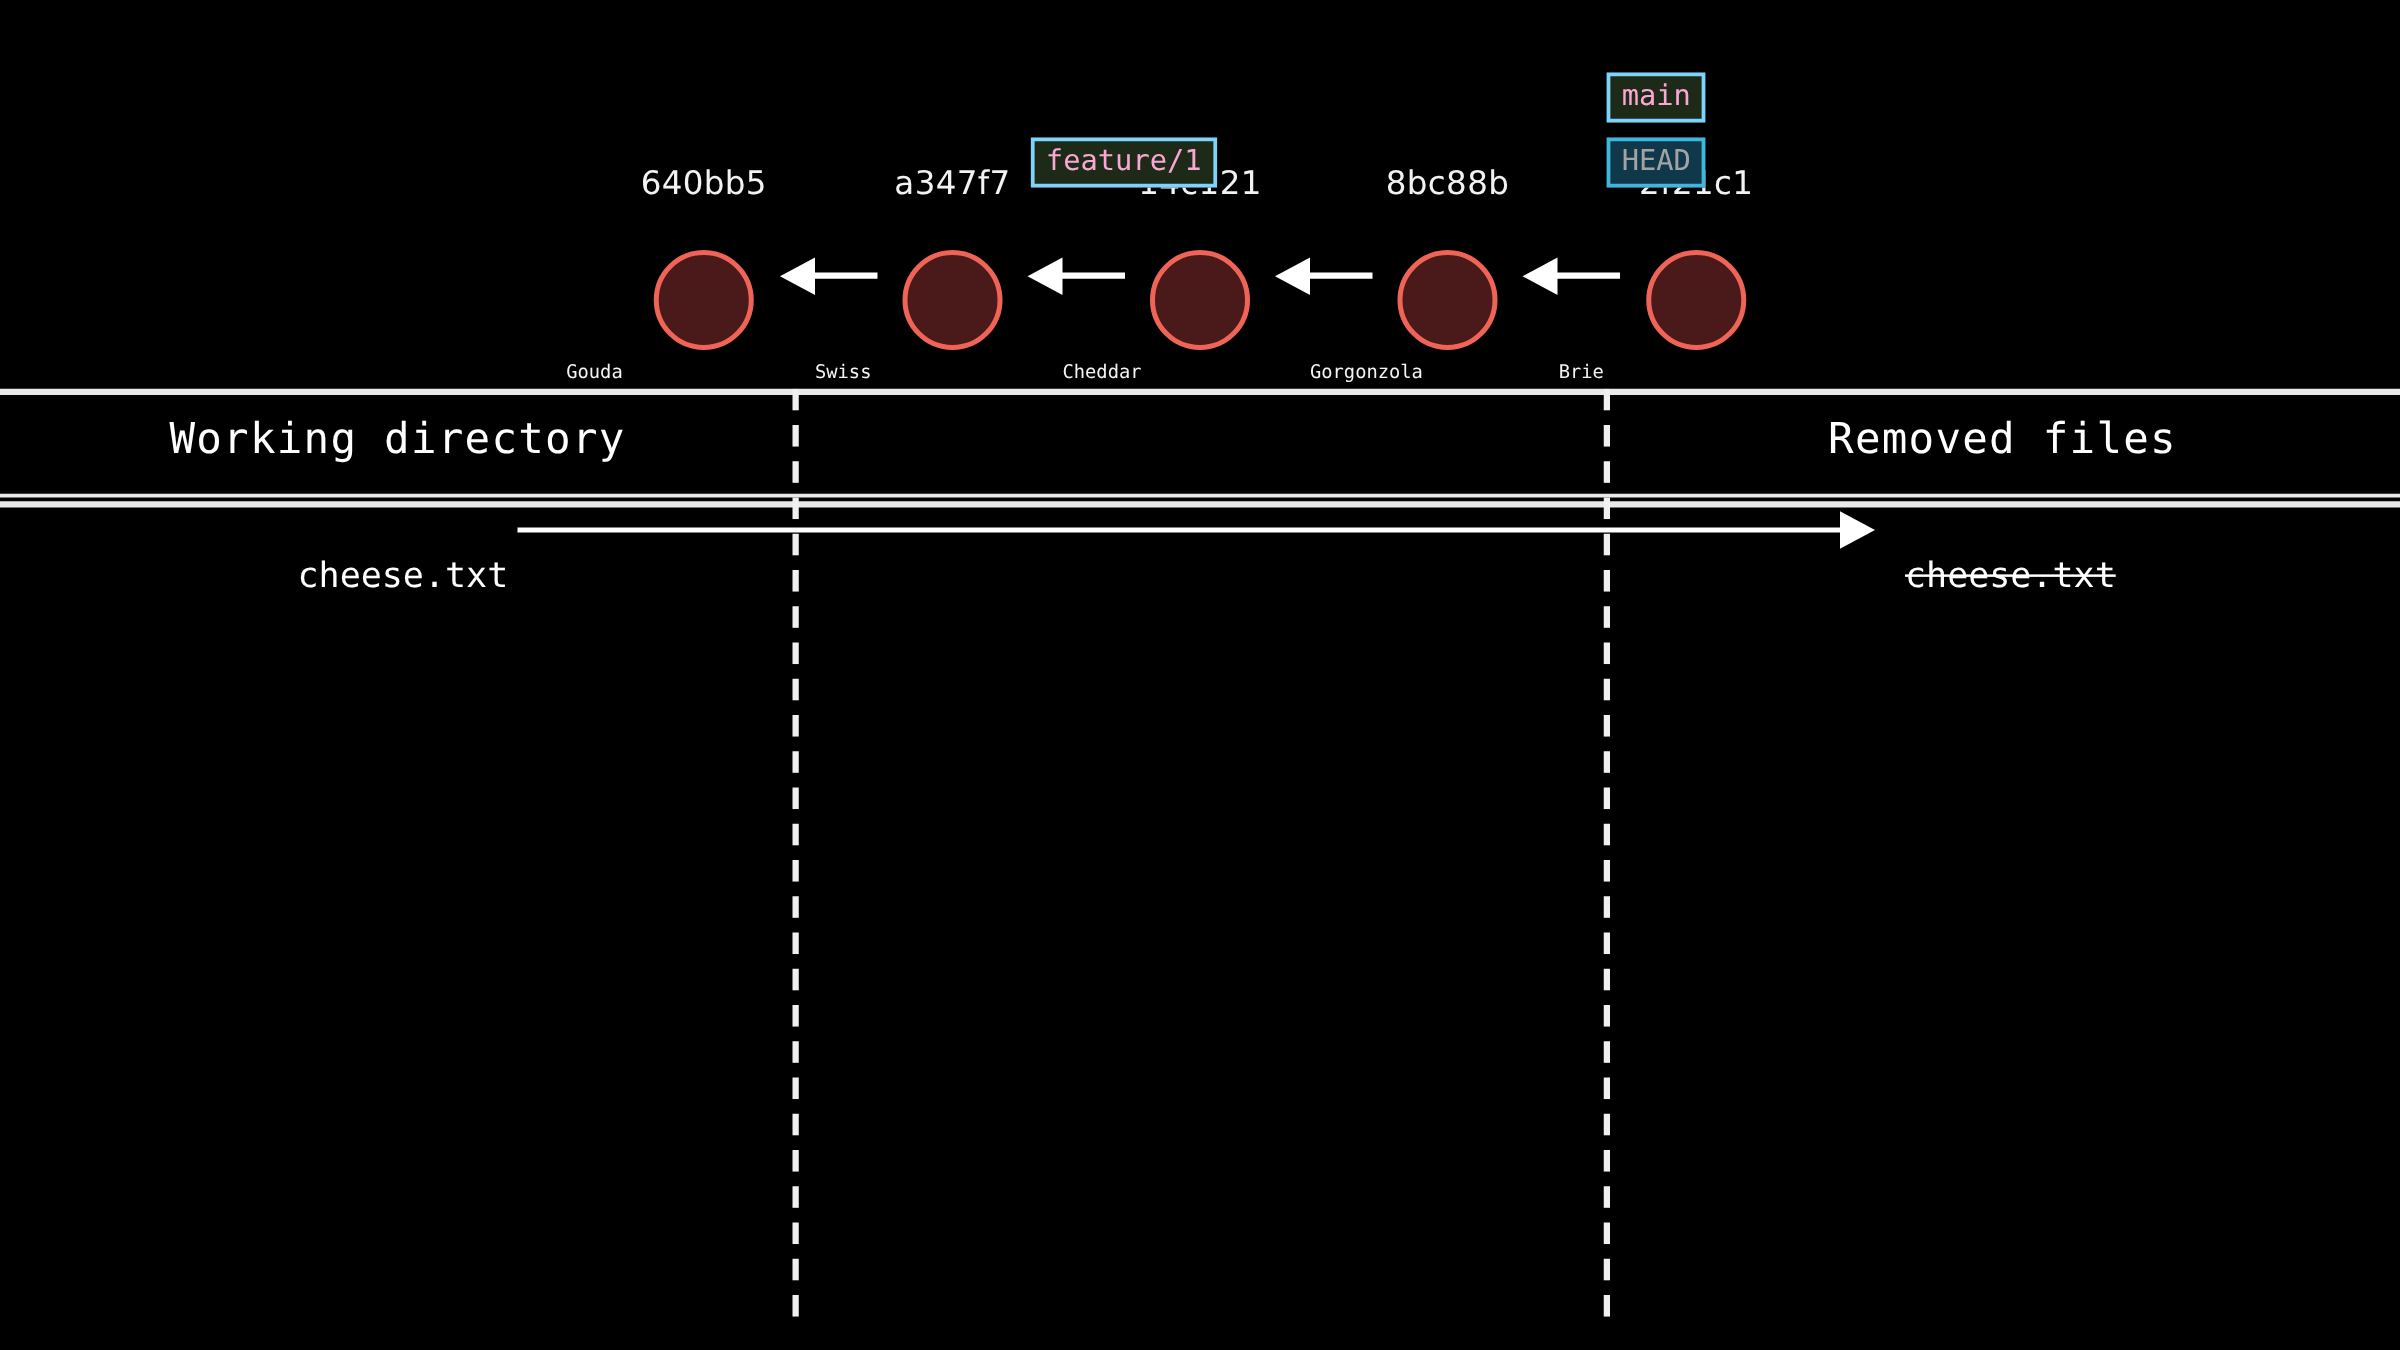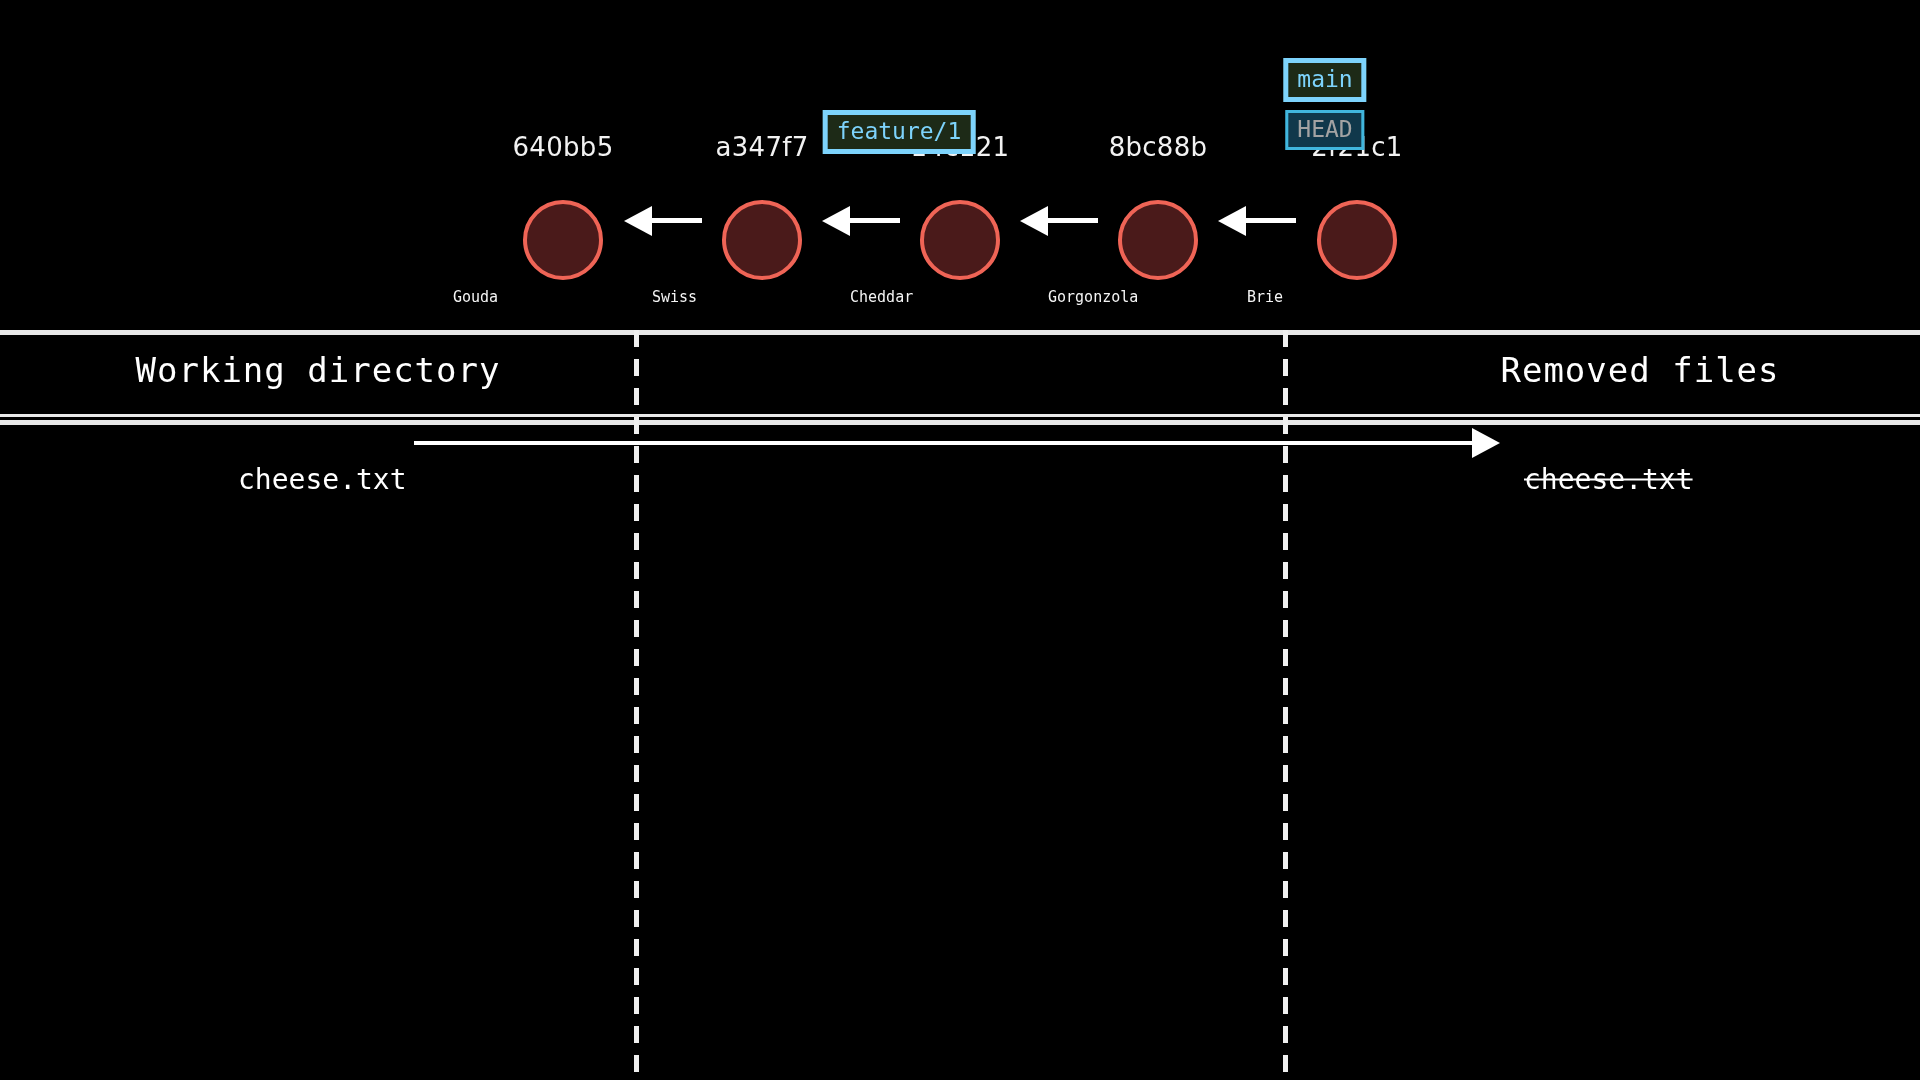--- a/index.html
+++ b/index.html
@@ -92,34 +92,34 @@
     position: absolute;
     padding: 4px 9px 6px 9px;
     font-family: "DejaVu Sans Mono", "Liberation Mono", monospace;
     font-size: 23px;
     line-height: 1.05;
     white-space: nowrap;
     box-sizing: border-box;
   }
   .ref-branch {
     background: #1d2a17;
-    border: 5px solid #7dd3fc;
-    color: #7dd3fc;
+    border: 3px solid #7dd3fc;
+    color: #f9a8d4;
   }
   .ref-head {
     background: #10384b;
     border: 3px solid #41b6dd;
     color: #a3a3a3;
   }
 
   
   #area-panel {
     position: absolute;
     left: 0;
-    top: 330px;
+    top: 311px;
     width: 1920px;
     height: 648px;
   }
   .hrule {
     position: absolute;
     left: 0;
     width: 1920px;
     background: #e9e9e9;
   }
   .hrule.top    { top: 0px;  height: 5px; }
@@ -240,21 +240,21 @@
 <div id="area-panel">
 
   <div class="hrule top"></div>
   <div class="hrule mid-a"></div>
   <div class="hrule mid-b"></div>
 
   <div class="vdash" style="left:634px;"></div>
   <div class="vdash" style="left:1283px;"></div>
 
   <div class="area-title" style="left:318px; transform:translateX(-50%);">Working directory</div>
-  <div class="area-title" style="left:1602px; transform:translateX(-50%);margin-left:38px;">Removed files</div>
+  <div class="area-title" style="left:1602px; transform:translateX(-50%);">Removed files</div>
 
   <div class="file-label" style="left:238px; top:114px; transform:translateY(-50%);">cheese.txt</div>
 
   <div class="move-arrow" style="left:414px; top:96px; width:1086px;">
     <div class="shaft" style="width:1060px;"></div>
     <div class="head"></div>
   </div>
 
   <div class="file-label removed" style="left:1524px; top:114px; transform:translateY(-50%);">cheese.txt</div>
 </div>

